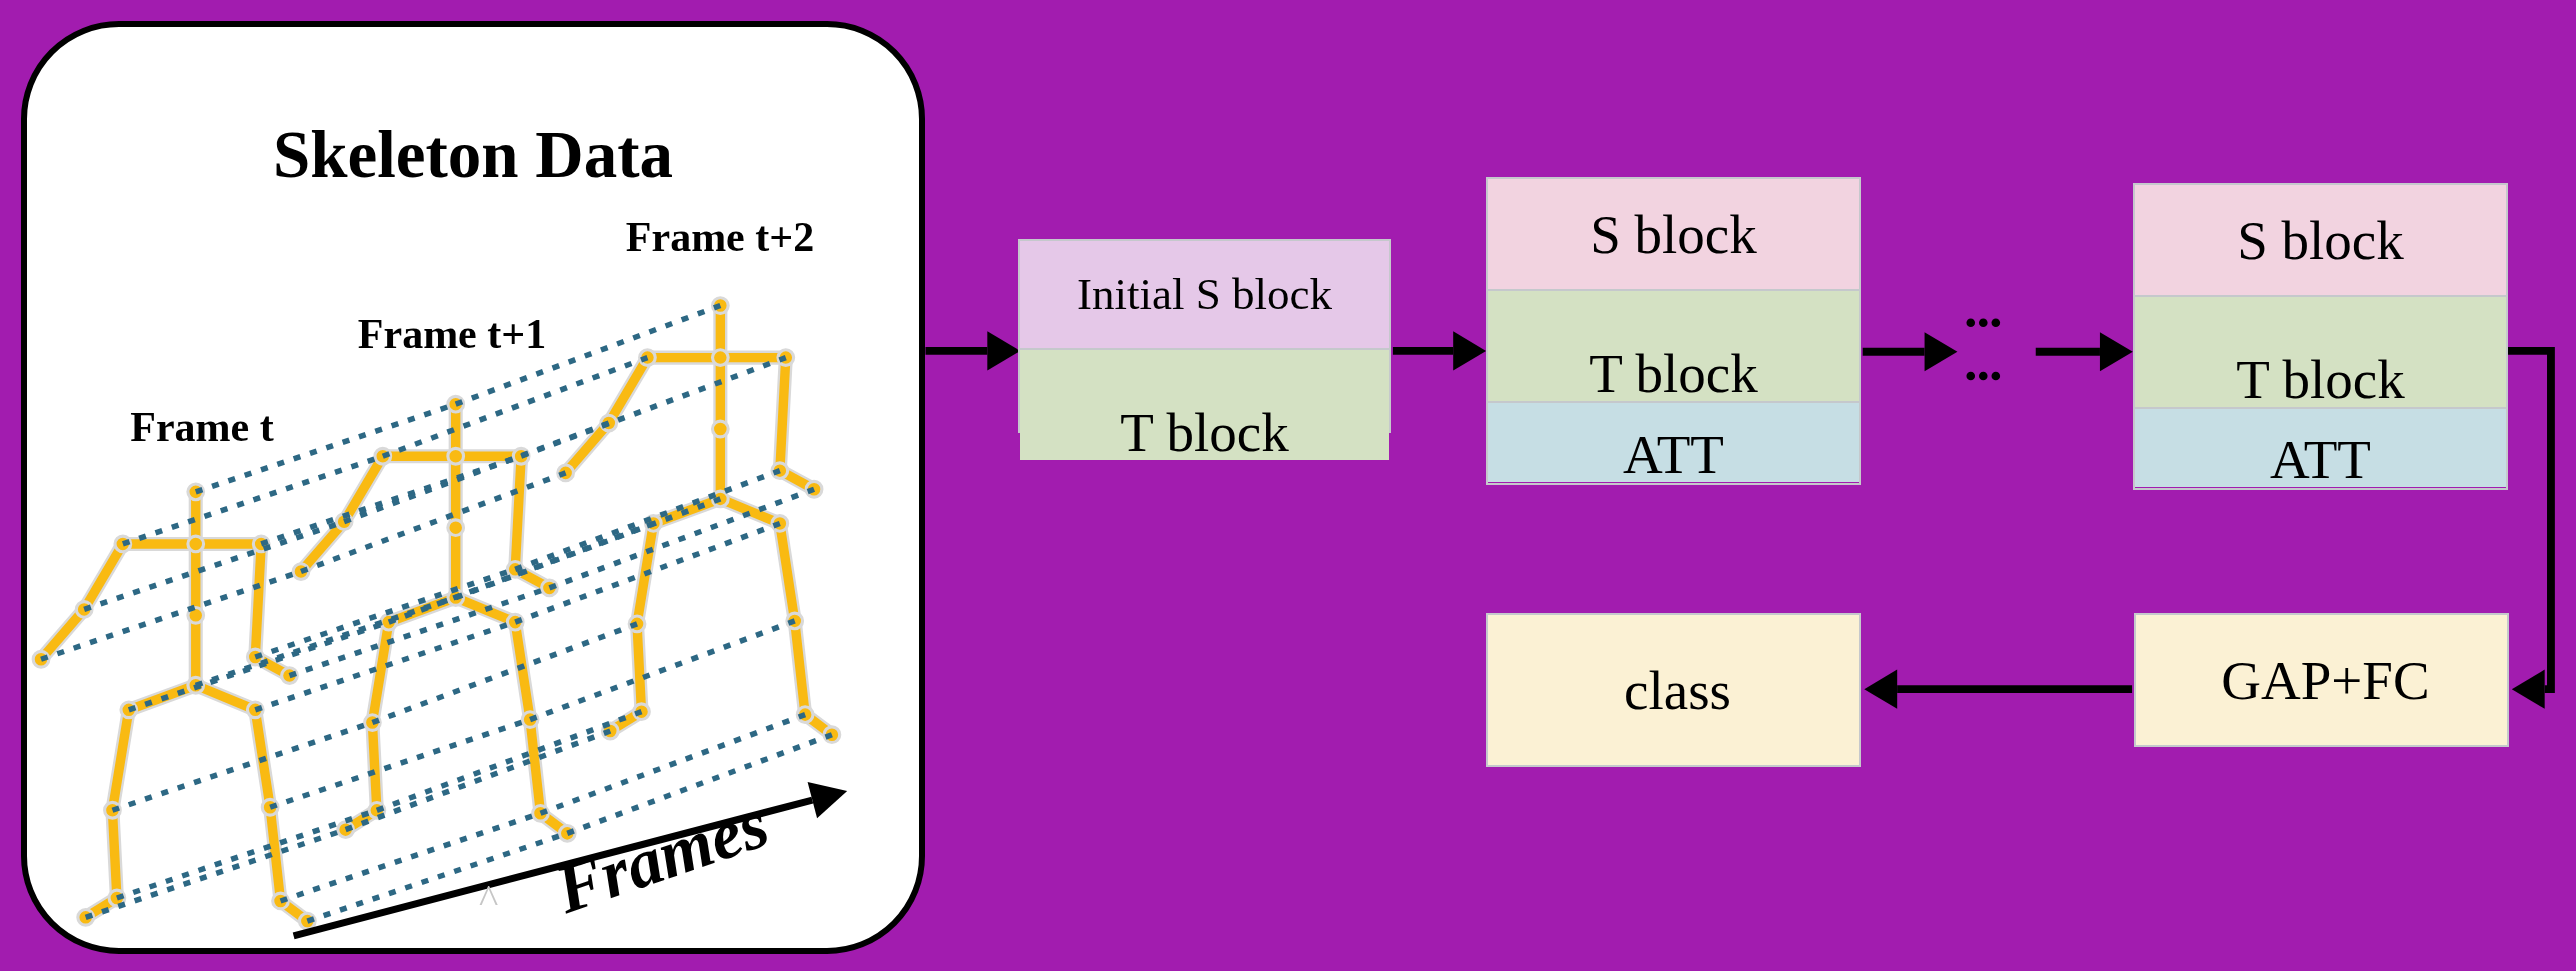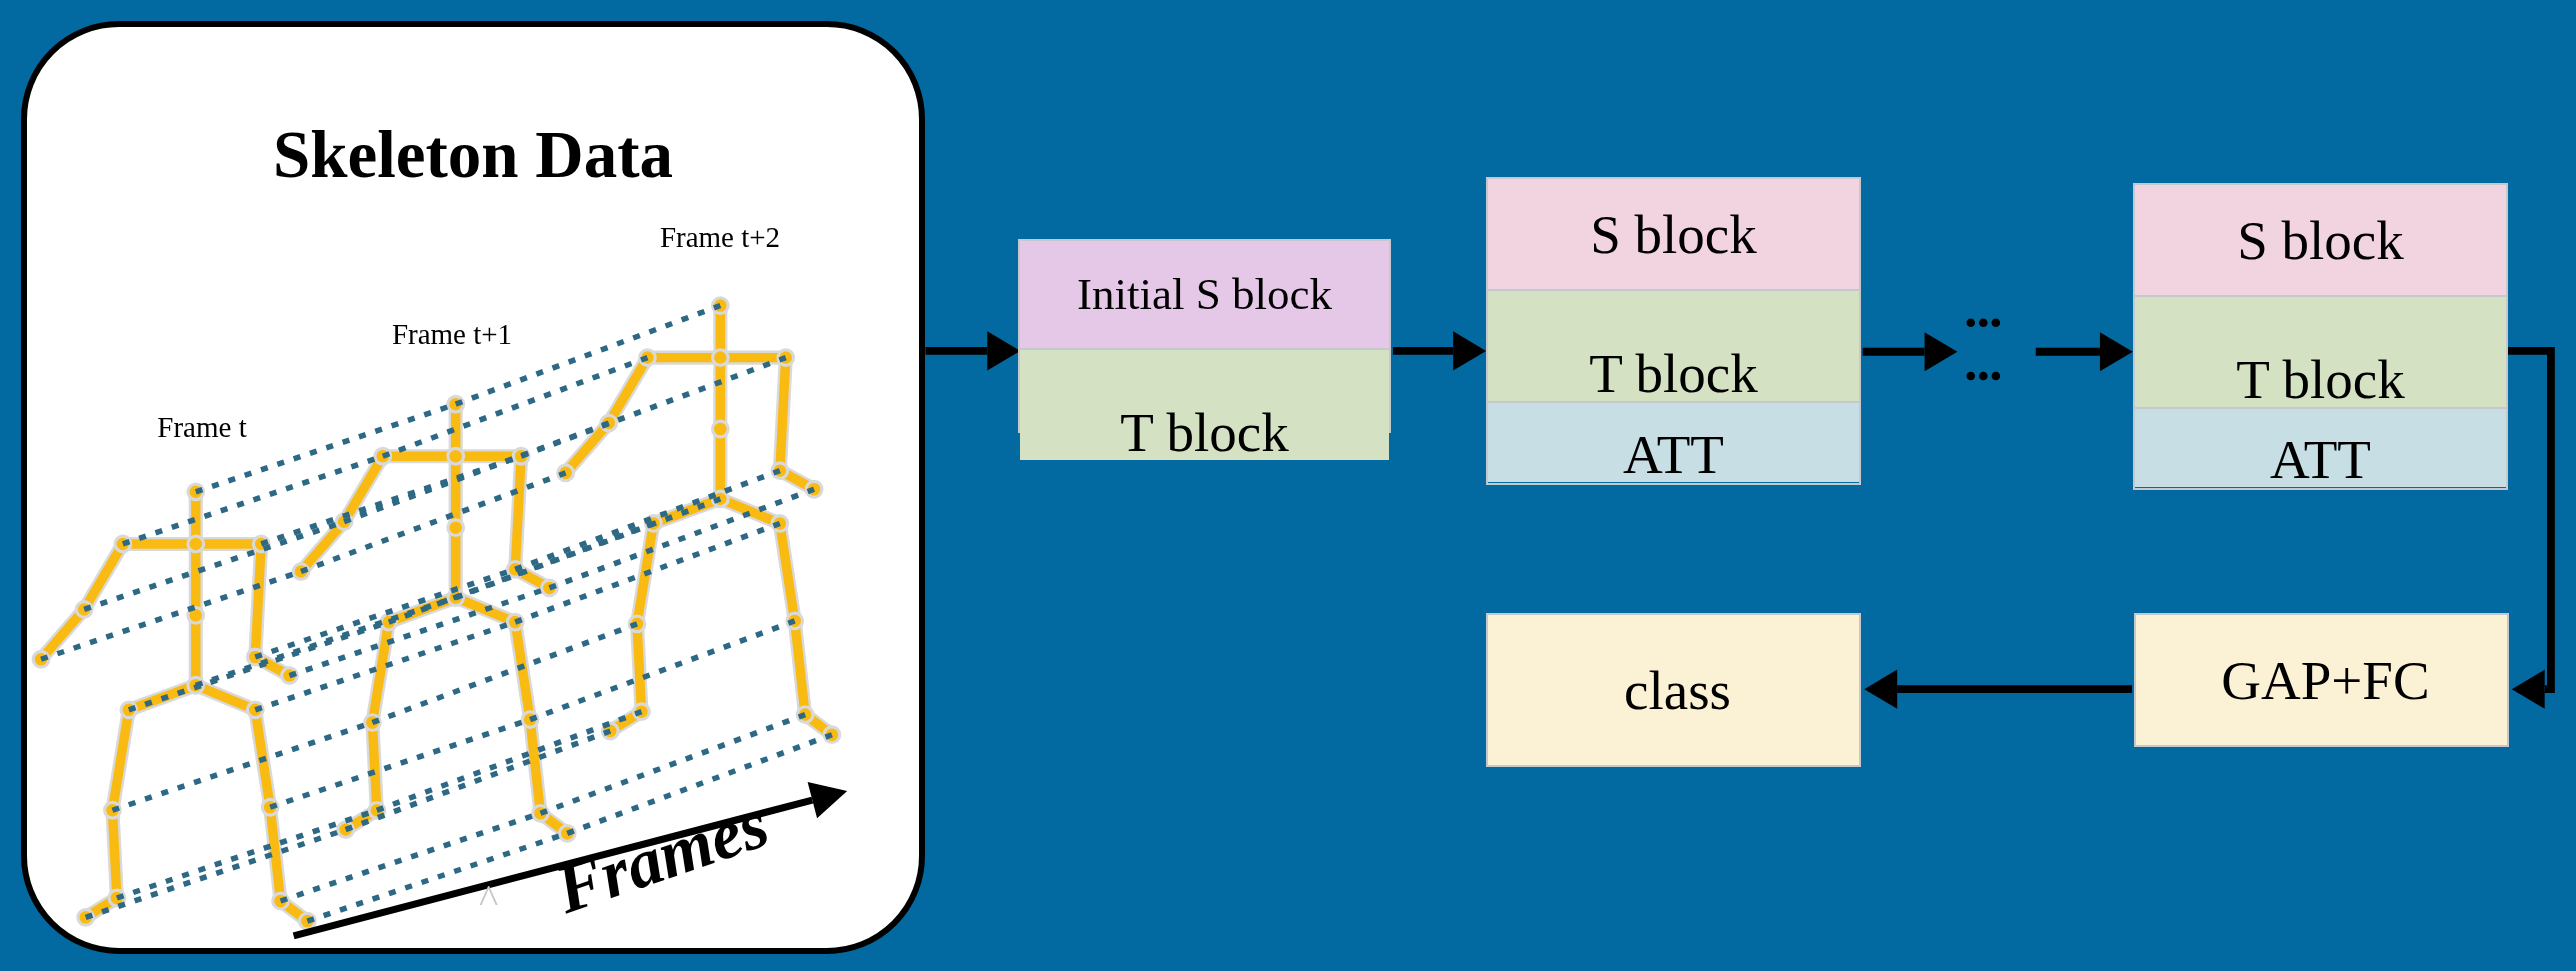--- a/index.html
+++ b/index.html
@@ -1,24 +1,24 @@
 <!DOCTYPE html>
 <html style="--c-initial: #e5c8e8; --c-s: #f2d3e0; --c-t: #d4e1c3; --c-att: #c6dee4; --c-out: #fbf1d4; --c-border: #c5c8cc;font-size:12.5px"><head>
 <meta charset="utf-8">
 <style>
   html,body{margin:0;padding:0;background:#fff;}
-  #canvas{position:relative;width:2576px;height:972px;background:#0369a1;overflow:hidden;
+  #canvas{position:relative;width:2576px;height:972px;background:#a21caf;overflow:hidden;
           font-family:"Liberation Serif","DejaVu Serif",serif;color:#000;}
   #fig{position:absolute;left:0;top:0;z-index:1;}
   
   .skel-panel{position:absolute;left:21px;top:21px;width:904px;height:933px;
               border:6.3px solid #000;border-radius:98px;box-sizing:border-box;background:#fff;z-index:0;}
   .panel-title{position:absolute;left:21px;top:116px;width:904px;text-align:center;
                font-weight:bold;font-size:67px;z-index:2;}
-  .frame-label{position:absolute;transform:translate(-50%,-50%);font-weight:normal;font-size:29px;
+  .frame-label{position:absolute;transform:translate(-50%,-50%);font-weight:bold;font-size:42px;
                white-space:nowrap;z-index:2;}
   .frames-axis{position:absolute;left:662px;top:857px;transform:translate(-50%,-50%) rotate(-19deg);
                font-weight:bold;font-style:italic;font-size:69px;z-index:2;white-space:nowrap;}
   .caret-mark{position:absolute;left:479px;top:875px;font-size:41px;color:#c6c6c6;z-index:2;}
   
   .stack{position:absolute;border:2.3px solid var(--c-border);box-sizing:border-box;z-index:2;}
   .block-row{display:flex;align-items:center;justify-content:center;box-sizing:border-box;
              font-size:55px;line-height:1;}
   .block-row + .block-row{border-top:2.3px solid var(--c-border);align-items:flex-end;}
   .small-label{font-size:45px;}

